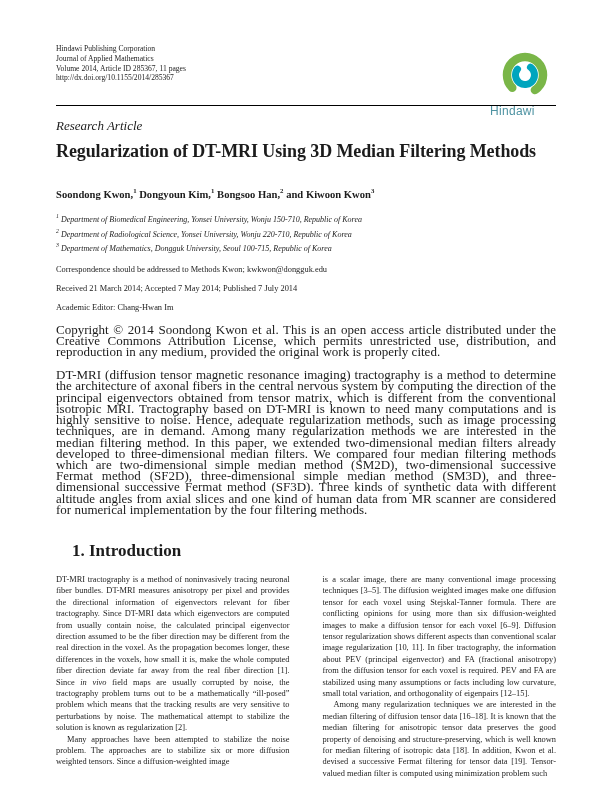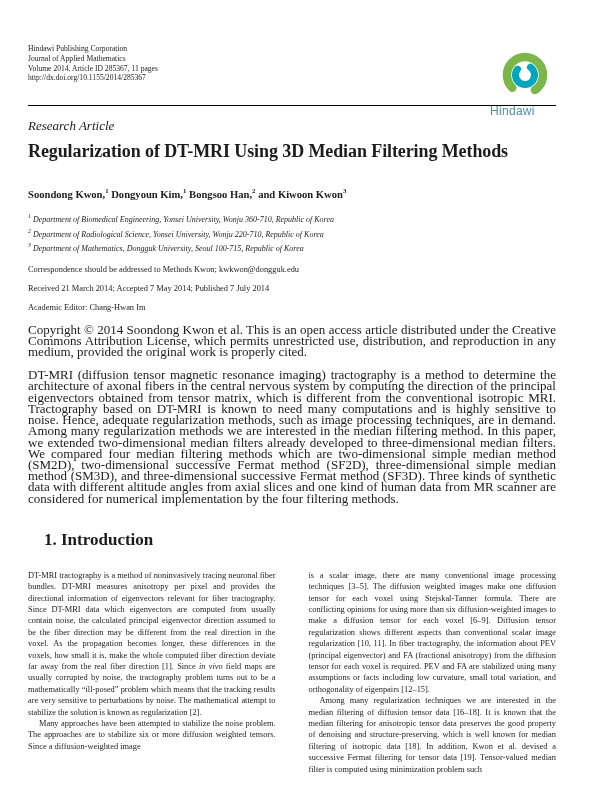--- a/index.html
+++ b/index.html
@@ -2,21 +2,21 @@
 <html><head>
 <meta charset="utf-8">
 <style>
   * { margin:0; padding:0; box-sizing:border-box; }
   html,body { background:#ffffff; }
   body { width:600px; margin:0 auto; font-family:"Liberation Serif", serif; color:#1c1c1c; }
   .page {
     position:relative;
     width:600px; height:800px;
     background:#ffffff;
-    padding:44px 44px 0 28px;
+    padding:44px 44px 0 56px;
     overflow:hidden;
   }
   
   .header-meta { font-size:7.6px; line-height:9.8px; color:#222; }
   .header-meta .doi { color:#222; text-decoration:none; }
   
   .logo-block { position:absolute; top:50px; right:40px; width:70px; text-align:left; }
   .logo-block svg { display:block; margin:0 auto; }
   .logo-word { display:block; margin-top:2px; font-family:"Liberation Sans", sans-serif;
                font-size:12px; letter-spacing:0.3px; color:#4e93a2; }
@@ -27,21 +27,21 @@
   .article-title { margin-top:7px; font-size:18px; font-weight:bold; line-height:1.2; letter-spacing:-0.1px; }
   .authors { margin-top:24px; font-size:10.6px; font-weight:bold; }
   .authors sup { font-size:6.8px; font-weight:bold; }
   .affils { margin-top:12px; font-size:8px; line-height:10.8px; font-style:italic; }
   .affils sup { font-size:5.8px; }
   .meta-line { margin-top:10px; font-size:8.4px; }
   .meta-line .email { color:#1c1c1c; text-decoration:none; }
   .block-just { margin-top:12px; font-size:13px; line-height:11.2px; text-align:justify; }
   
   .section-heading { margin-top:26px; font-size:17px; font-weight:bold;margin-left:16px; }
-  .columns { display:flex; gap:33px; margin-top:20px; }
+  .columns { display:flex; gap:33px; margin-top:13px; }
   .col { flex:1 1 0; font-size:8.4px; line-height:11.4px; text-align:justify; }
   .col p.indent { text-indent:11px; }
   .col p + p { margin-top:0; }
   em.invivo { font-style:italic; }
 </style>
 </head>
 <body>
 
 <div class="page">
 
@@ -64,21 +64,21 @@
 
   <hr class="divider">
 
   <div class="research-article">Research Article</div>
 
   <h1 class="article-title">Regularization of DT-MRI Using 3D Median Filtering Methods</h1>
 
   <p class="authors"><span>Soondong Kwon,</span><sup>1</sup> <span>Dongyoun Kim,</span><sup>1</sup> <span>Bongsoo Han,</span><sup>2</sup> <span>and Kiwoon Kwon</span><sup>3</sup></p>
 
   <div class="affils">
-    <div><sup>1</sup><span> Department of Biomedical Engineering, Yonsei University, Wonju 360-710, Republic of Korea</span></div>
+    <div><sup>1</sup><span> Department of Biomedical Engineering, Yonsei University, Wonju 150-710, Republic of Korea</span></div>
     <div><sup>2</sup><span> Department of Radiological Science, Yonsei University, Wonju 220-710, Republic of Korea</span></div>
     <div><sup>3</sup><span> Department of Mathematics, Dongguk University, Seoul 100-715, Republic of Korea</span></div>
   </div>
 
   <p class="meta-line"><span>Correspondence should be addressed to Methods Kwon; </span><a class="email" href="#">kwkwon@dongguk.edu</a></p>
 
   <p class="meta-line">Received 21 March 2014; Accepted 7 May 2014; Published 7 July 2014</p>
 
   <p class="meta-line">Academic Editor: Chang-Hwan Im</p>
 

